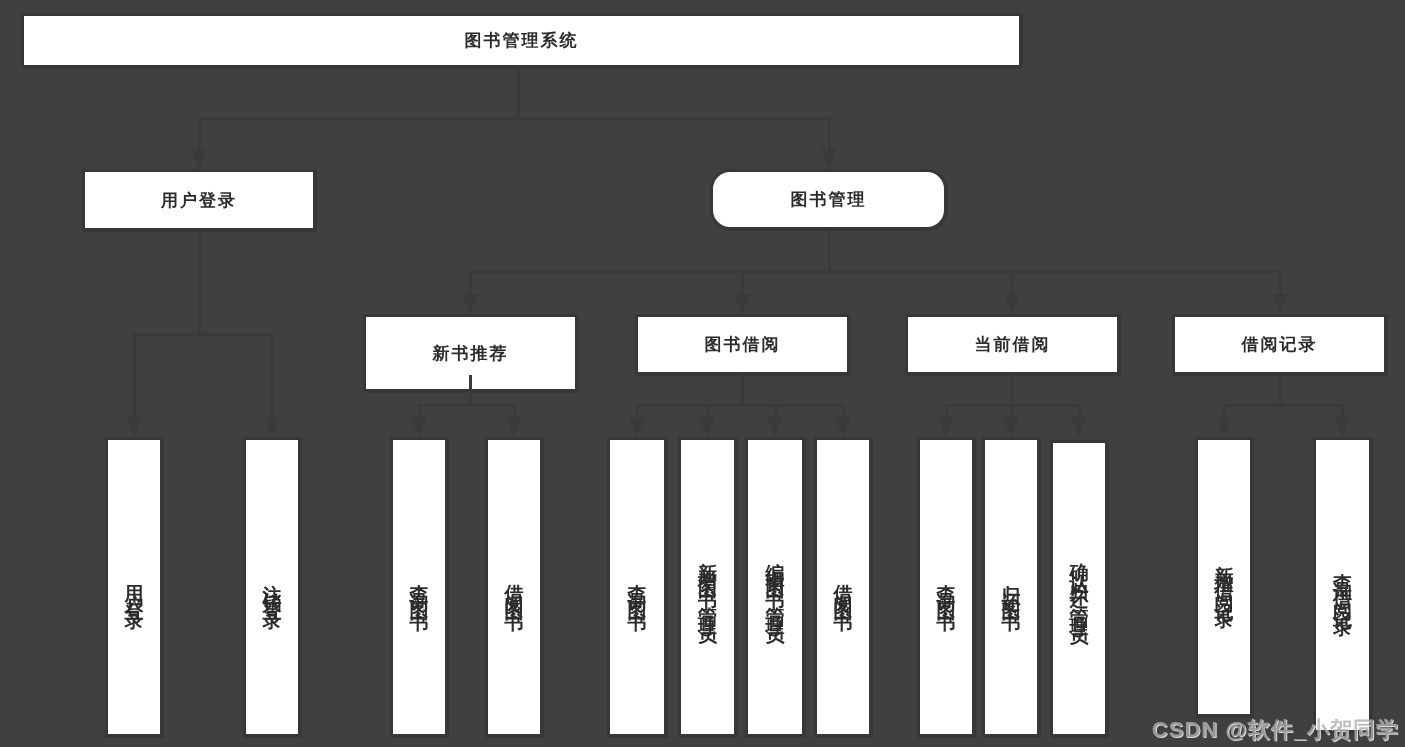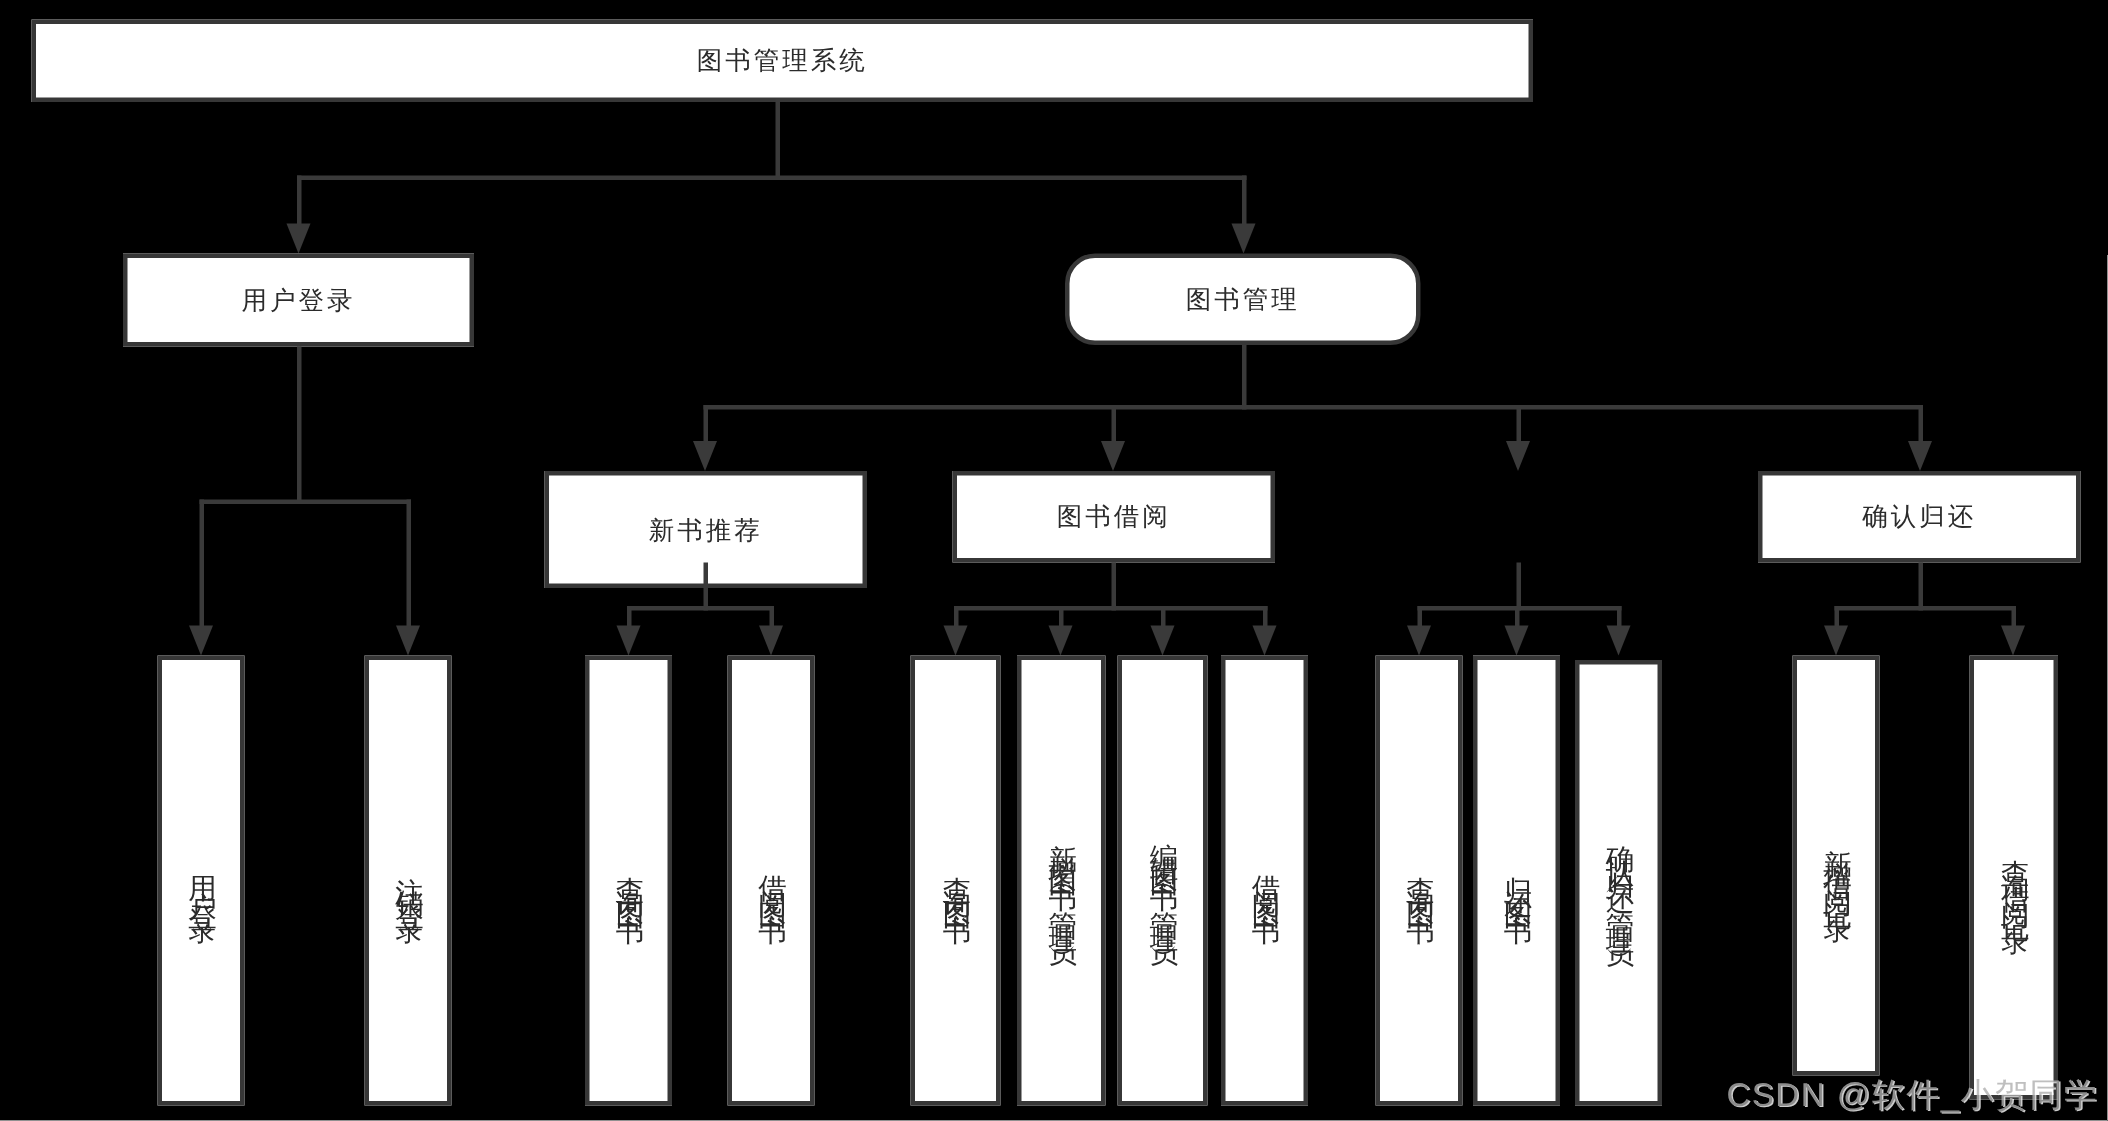--- a/index.html
+++ b/index.html
@@ -1,22 +1,23 @@
 <!DOCTYPE html>
 <html><head>
 <meta charset="utf-8">
 <style>
   html, body { margin: 0; padding: 0; background: #ffffff; }
   #canvas {
     position: relative;
     width: 1405px;
     height: 747px;
-    background: #000000;
+    background: #404040;
     font-family: "Liberation Sans", "DejaVu Sans", sans-serif;
     overflow: hidden;
+    font-weight: bold;
   }
   .box {
     position: absolute;
     box-sizing: border-box;
     background: #ffffff;
     border: 3px solid #373737;
     display: flex;
     align-items: center;
     justify-content: center;
     color: #2b2b2b;
@@ -108,22 +109,25 @@
   <div class="arrow" style="left:1004px; top:294px;"></div>
   <div class="vline" style="left:1279px; top:270px; width:3px; height:28px;"></div>
   <div class="arrow" style="left:1272px; top:294px;"></div>
 
   <div class="box" style="left:363px; top:314px; width:215px; height:78px;">
     <span>新书推荐</span>
   </div>
   <div class="box" style="left:635px; top:314px; width:215px; height:61px;">
     <span>图书借阅</span>
   </div>
+  <div class="box" style="left:905px; top:314px; width:215px; height:61px;">
+    <span>当前借阅</span>
+  </div>
   <div class="box" style="left:1172px; top:314px; width:215px; height:61px;">
-    <span>确认归还</span>
+    <span>借阅记录</span>
   </div>
 
   <div class="vline" style="left:469px; top:375px; width:3px; height:32px;"></div>
   <div class="hline" style="left:418px; top:404px; width:98px; height:3px;"></div>
   <div class="vline" style="left:418px; top:404px; width:3px; height:17px;"></div>
   <div class="arrow" style="left:411px; top:417px;"></div>
   <div class="vline" style="left:513px; top:404px; width:3px; height:17px;"></div>
   <div class="arrow" style="left:506px; top:417px;"></div>
 
   <div class="vline" style="left:741px; top:375px; width:3px; height:32px;"></div>

